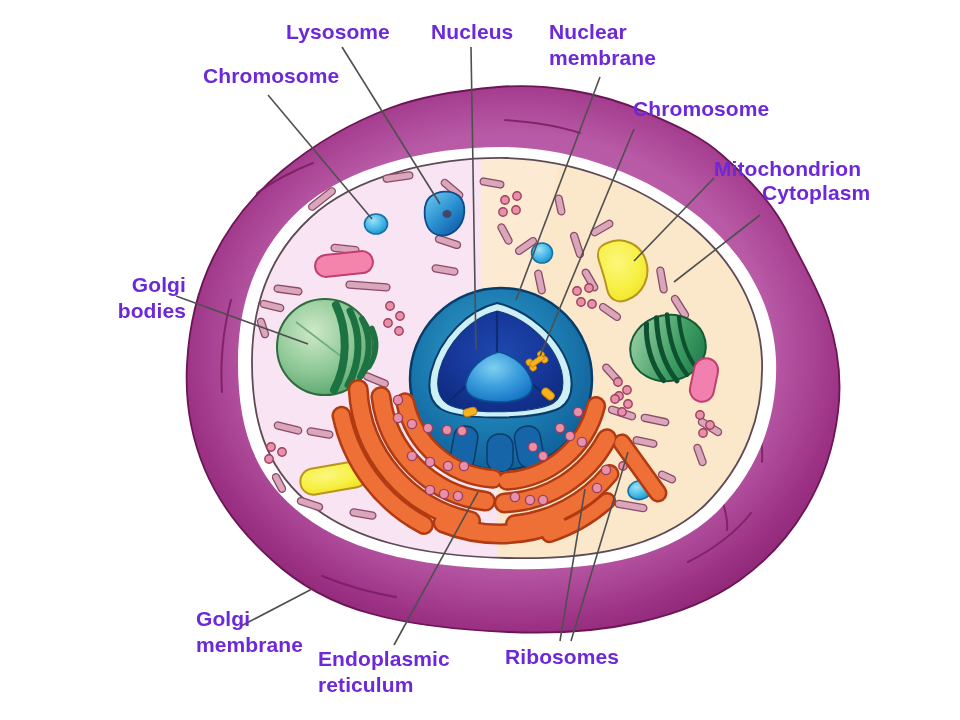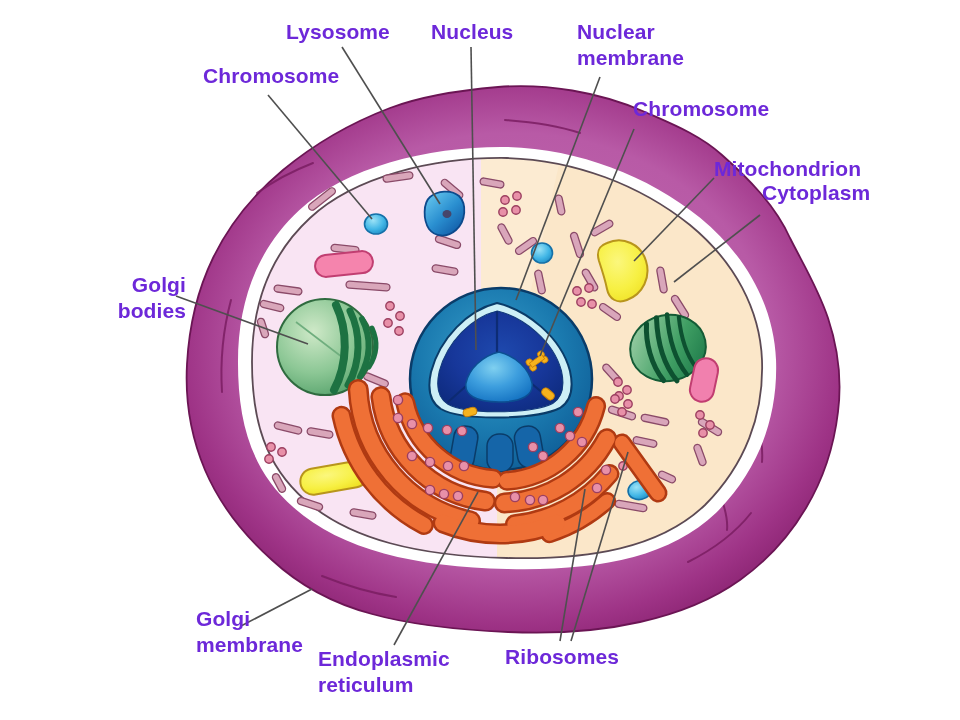--- a/index.html
+++ b/index.html
@@ -326,21 +326,21 @@
     <line x1="241" y1="626" x2="312" y2="589"></line>
     <line x1="478" y1="492" x2="394" y2="645"></line>
     <line x1="560" y1="641" x2="585" y2="489"></line>
     <line x1="571" y1="641" x2="628" y2="452"></line>
   </g>
 </svg>
 
 <div class="lbl" style="left:203px;top:63px;">Chromosome</div>
 <div class="lbl" style="left:286px;top:19px;">Lysosome</div>
 <div class="lbl" style="left:431px;top:19px;">Nucleus</div>
-<div class="lbl wrap" style="left:549px;top:19px;width:116px;margin-left:28px;">Nuclear membrane</div>
+<div class="lbl wrap" style="left:549px;top:19px;width:116px;">Nuclear membrane</div>
 <div class="lbl" style="left:633px;top:96px;text-align:center;">Chromosome</div>
 <div class="lbl" style="left:714px;top:156px;">Mitochondrion</div>
 <div class="lbl" style="left:762px;top:180px;">Cytoplasm</div>
 <div class="lbl wrap" style="left:114px;top:272px;width:72px;text-align:right;">Golgi bodies</div>
 <div class="lbl wrap" style="left:196px;top:606px;width:112px;">Golgi membrane</div>
 <div class="lbl wrap" style="left:318px;top:646px;width:132px;">Endoplasmic reticulum</div>
 <div class="lbl" style="left:505px;top:644px;">Ribosomes</div>
 
 </div>
 

